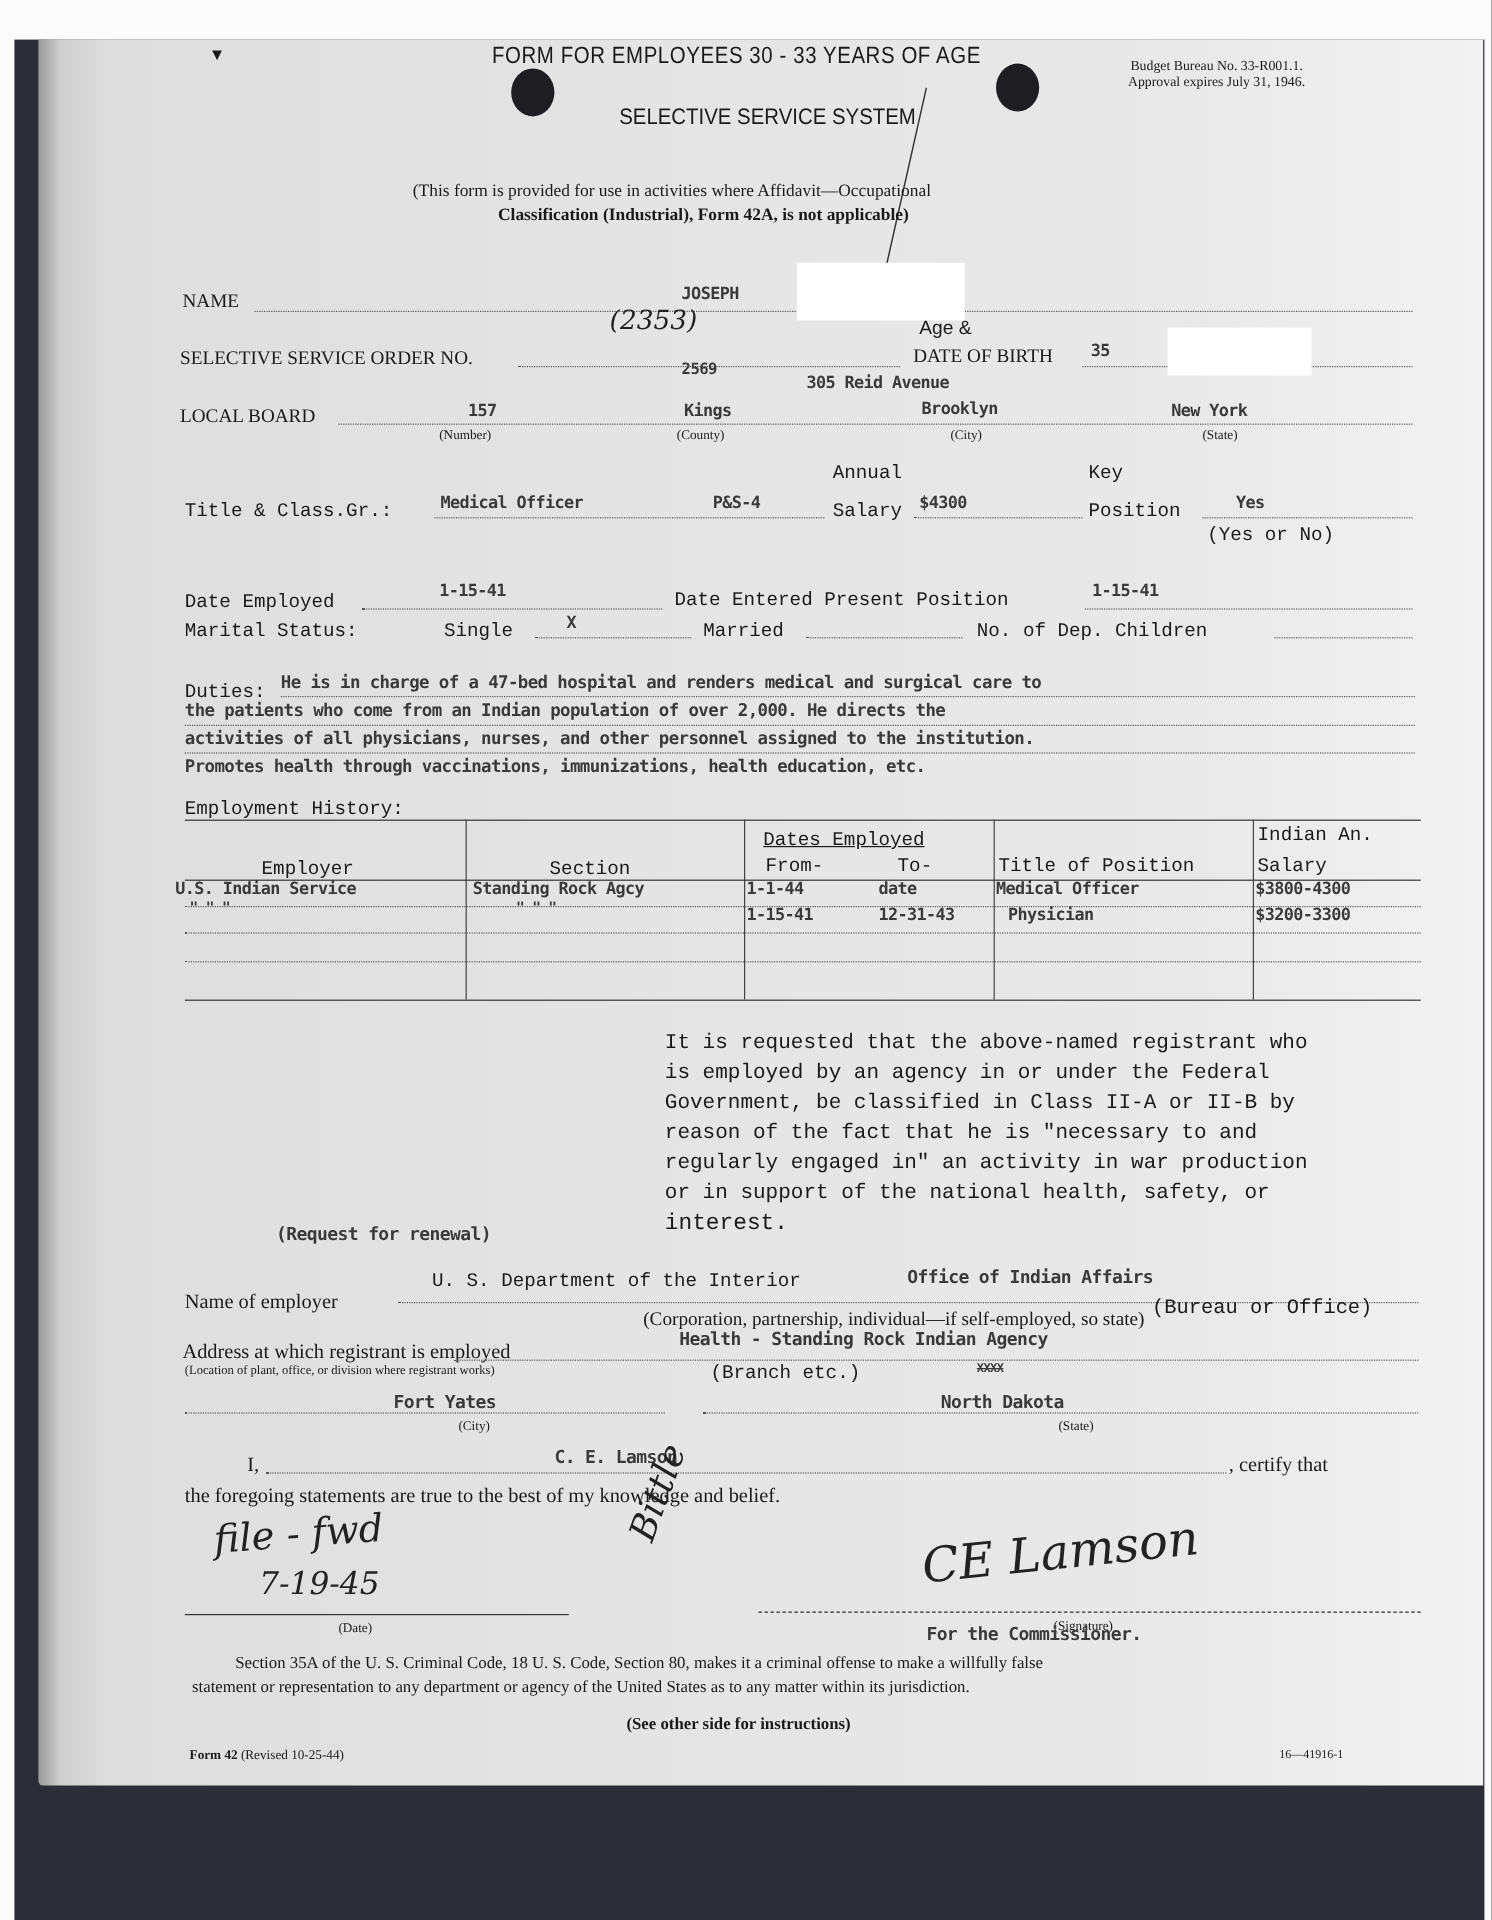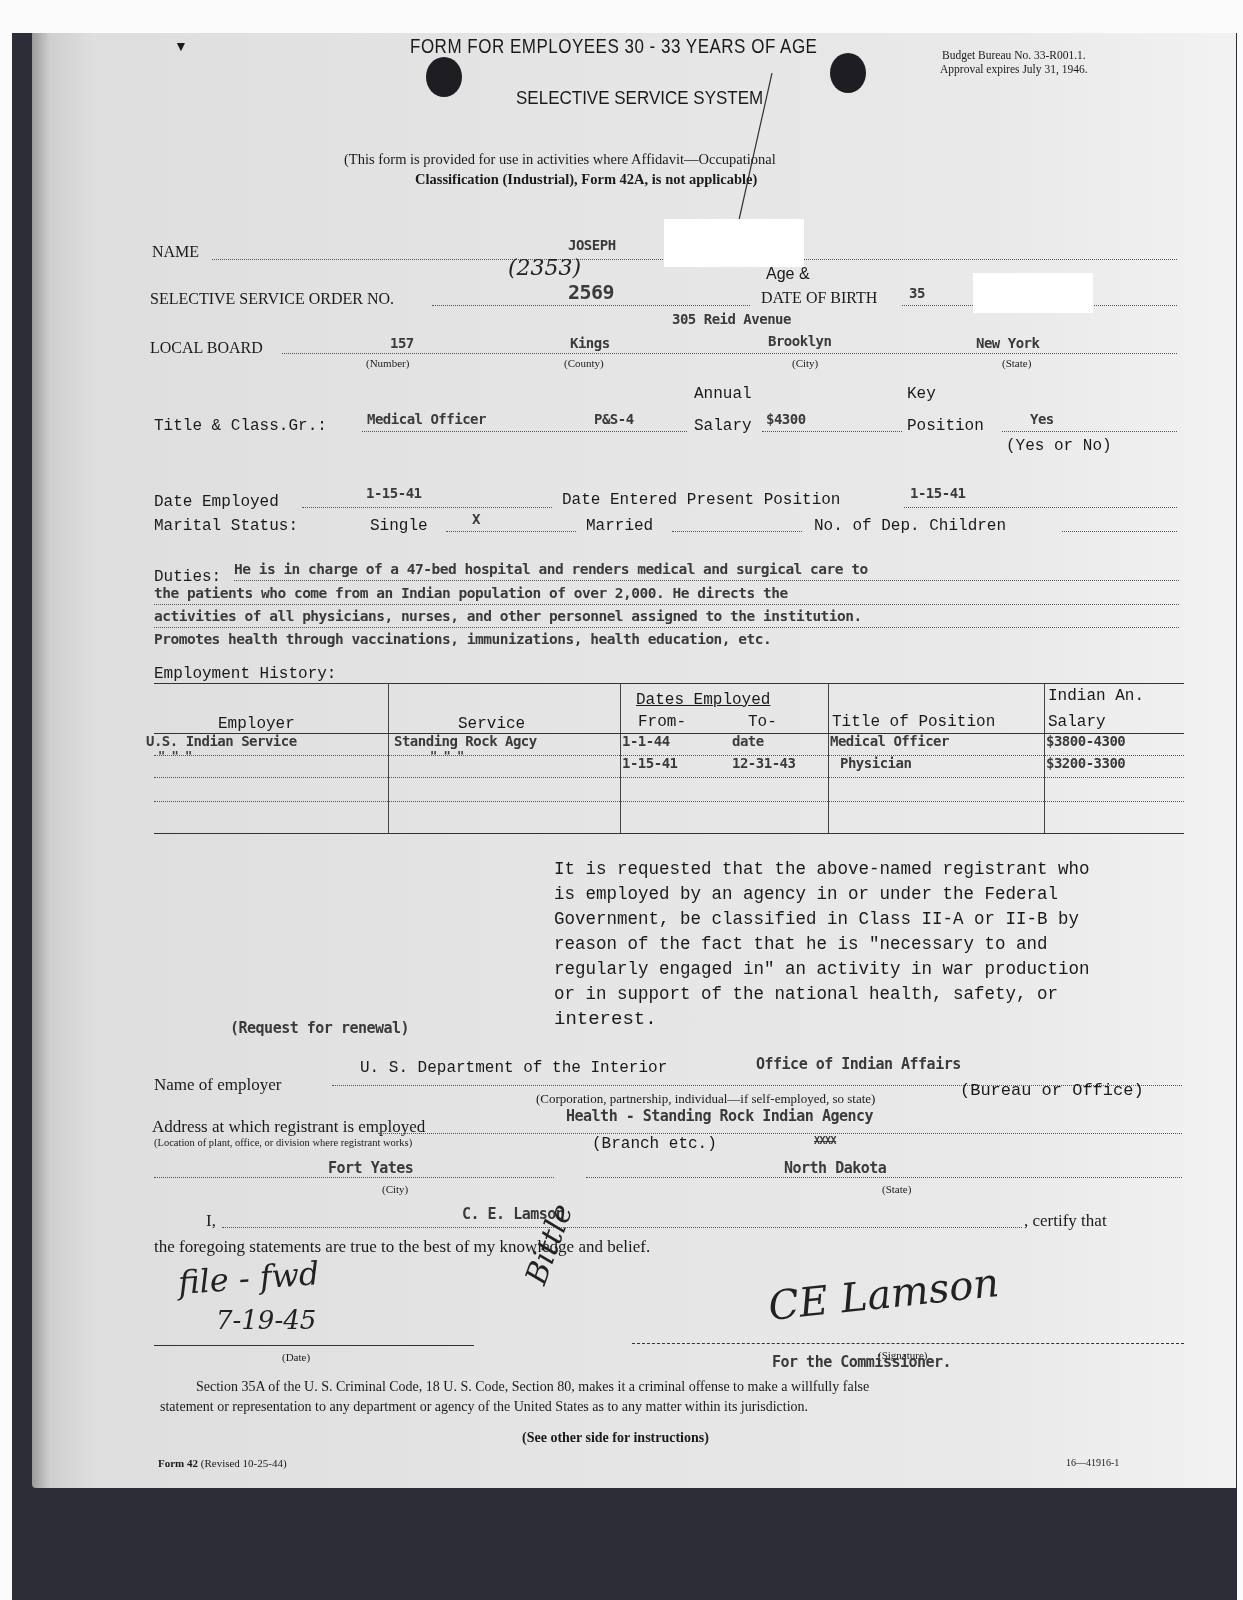--- a/index.html
+++ b/index.html
@@ -43,21 +43,21 @@
   <div class="abs serif" style="left:383px;top:138px;font-size:14.5px;font-weight:bold;">Classification (Industrial), Form 42A, is not applicable)</div>
 
   <div class="abs serif" style="left:120px;top:210px;font-size:16px;">NAME</div>
   <div class="dots" style="left:180px;top:226px;width:965px;"></div>
   <div class="abs type" style="left:536px;top:204px;font-size:14px;">JOSEPH</div>
   <div class="redact" style="left:632px;top:186px;width:140px;height:48px;"></div>
 
   <div class="abs sig" style="left:476px;top:222px;font-size:22px;font-weight:normal;">(2353)</div>
   <div class="abs serif" style="left:118px;top:257px;font-size:16px;font-variant:small-caps;">SELECTIVE SERVICE ORDER NO.</div>
   <div class="dots" style="left:400px;top:272px;width:318px;"></div>
-  <div class="abs type" style="left:536px;top:247px;font-size:20px;">2569</div>
+  <div class="abs type" style="left:536px;top:268px;font-size:13px;">2569</div>
   <div class="abs sans" style="left:734px;top:232px;font-size:16px;">Age &amp;</div>
   <div class="abs serif" style="left:729px;top:256px;font-size:16px;font-variant:small-caps;">DATE OF BIRTH</div>
   <div class="dots" style="left:870px;top:272px;width:275px;"></div>
   <div class="abs type" style="left:877px;top:252px;font-size:14px;">35</div>
   <div class="redact" style="left:941px;top:240px;width:120px;height:40px;"></div>
 
   <div class="abs type" style="left:640px;top:278px;font-size:14px;">305 Reid Avenue</div>
   <div class="abs serif" style="left:118px;top:306px;font-size:16px;font-variant:small-caps;">LOCAL BOARD</div>
   <div class="dots" style="left:250px;top:320px;width:895px;"></div>
   <div class="abs type" style="left:358px;top:302px;font-size:14px;">157</div>
@@ -111,21 +111,21 @@
   <div class="abs mono" style="left:122px;top:632px;font-size:16px;">Employment History:</div>
   <div class="solid" style="left:122px;top:650px;width:1030px;"></div>
   <div class="vline" style="left:356px;top:650px;height:150px;"></div>
   <div class="vline" style="left:588px;top:650px;height:150px;"></div>
   <div class="vline" style="left:796px;top:650px;height:150px;"></div>
   <div class="vline" style="left:1012px;top:650px;height:150px;"></div>
 
   <div class="abs mono" style="left:604px;top:658px;font-size:16px;text-decoration:underline;">Dates Employed</div>
   <div class="abs mono" style="left:1016px;top:654px;font-size:16px;">Indian An.</div>
   <div class="abs mono" style="left:186px;top:682px;font-size:16px;">Employer</div>
-  <div class="abs mono" style="left:426px;top:682px;font-size:16px;">Service</div>
+  <div class="abs mono" style="left:426px;top:682px;font-size:16px;">Section</div>
   <div class="abs mono" style="left:606px;top:680px;font-size:16px;">From-</div>
   <div class="abs mono" style="left:716px;top:680px;font-size:16px;">To-</div>
   <div class="abs mono" style="left:800px;top:680px;font-size:16px;">Title of Position</div>
   <div class="abs mono" style="left:1016px;top:680px;font-size:16px;">Salary</div>
   <div class="solid" style="left:122px;top:700px;width:1030px;border-bottom-width:1px;"></div>
 
   <div>
     <div class="abs type" style="left:114px;top:700px;font-size:14px;">U.S. Indian Service</div>
     <div class="abs type" style="left:362px;top:700px;font-size:14px;">Standing Rock Agcy</div>
     <div class="abs type" style="left:590px;top:700px;font-size:14px;">1-1-44</div>
@@ -154,21 +154,21 @@
     <div class="abs mono" style="left:522px;top:926px;font-size:17.5px;">regularly engaged in" an activity in war production</div>
     <div class="abs mono" style="left:522px;top:951px;font-size:17.5px;">or in support of the national health, safety, or</div>
     <div class="abs mono" style="left:522px;top:975px;font-size:19px;">interest.</div>
   </div>
   <div class="abs type" style="left:198px;top:986px;font-size:15px;">(Request for renewal)</div>
 
   <div class="abs mono" style="left:328px;top:1026px;font-size:16px;">U. S. Department of the Interior</div>
   <div class="abs type" style="left:724px;top:1022px;font-size:15px;">Office of Indian Affairs</div>
   <div class="abs serif" style="left:122px;top:1042px;font-size:17px;">Name of employer</div>
   <div class="dots" style="left:300px;top:1052px;width:850px;"></div>
-  <div class="abs serif" style="left:504px;top:1058px;font-size:13px;">(Corporation, partnership, individual—if self-employed, so state)</div>
+  <div class="abs serif" style="left:504px;top:1058px;font-size:16px;">(Corporation, partnership, individual—if self-employed, so state)</div>
   <div class="abs mono" style="left:928px;top:1048px;font-size:17px;">(Bureau or Office)</div>
 
   <div class="abs type" style="left:534px;top:1074px;font-size:15px;">Health - Standing Rock Indian Agency</div>
   <div class="abs serif" style="left:120px;top:1084px;font-size:17px;">Address at which registrant is employed</div>
   <div class="dots" style="left:346px;top:1100px;width:804px;"></div>
   <div class="abs serif" style="left:122px;top:1104px;font-size:10.5px;">(Location of plant, office, or division where registrant works)</div>
   <div class="abs mono" style="left:560px;top:1102px;font-size:16px;">(Branch etc.)</div>
   <div class="abs type" style="left:782px;top:1102px;font-size:10px;text-decoration:line-through;">XXXX</div>
   <div class="abs type" style="left:296px;top:1126px;font-size:15px;">Fort Yates</div>
   <div class="abs type" style="left:752px;top:1126px;font-size:15px;">North Dakota</div>

